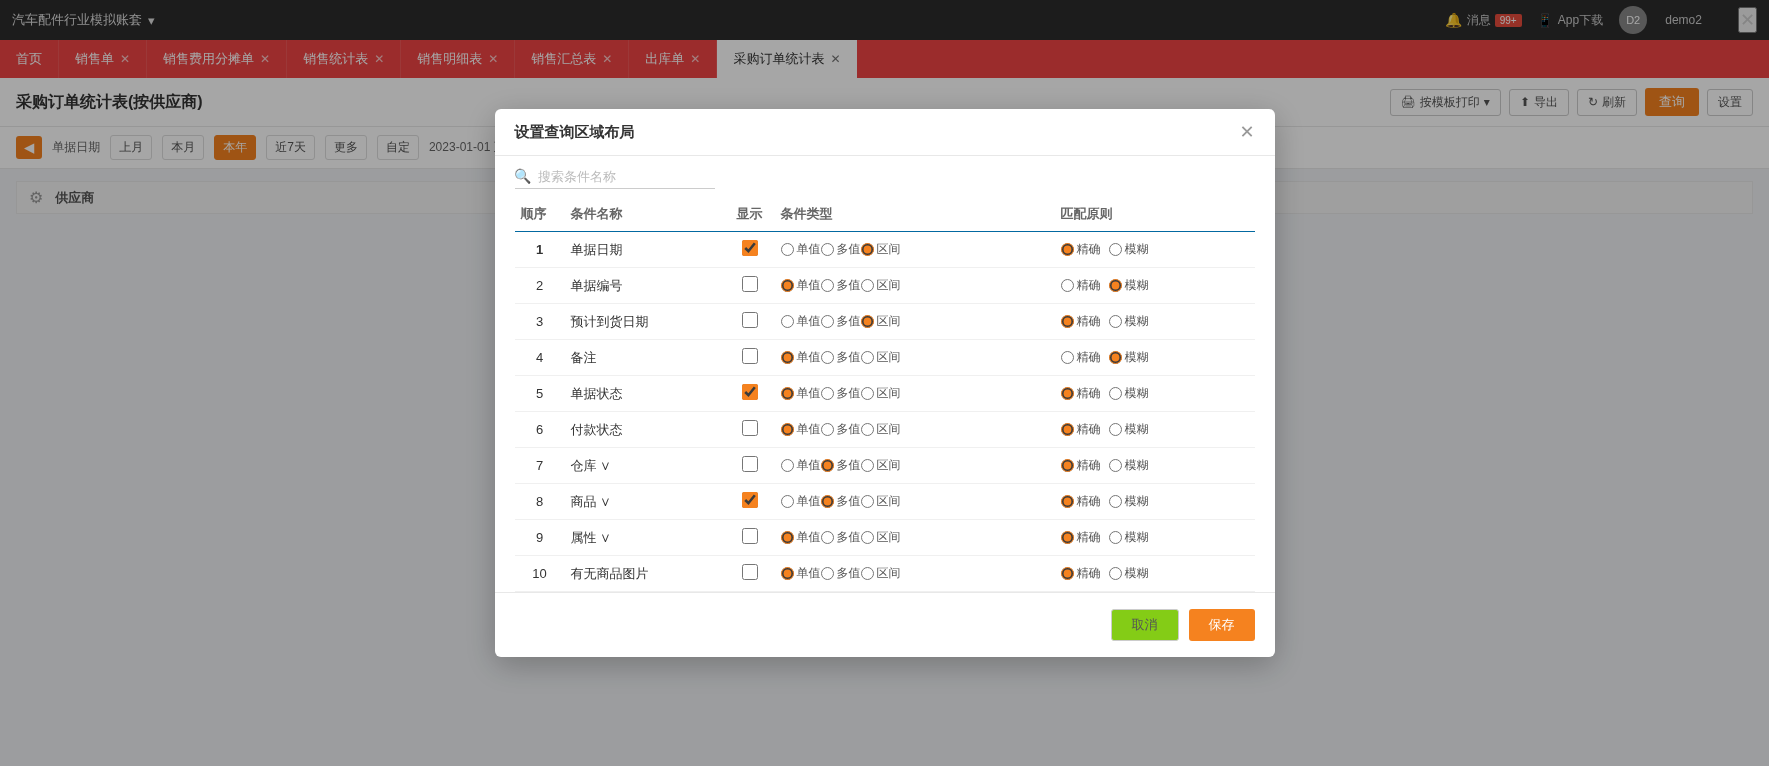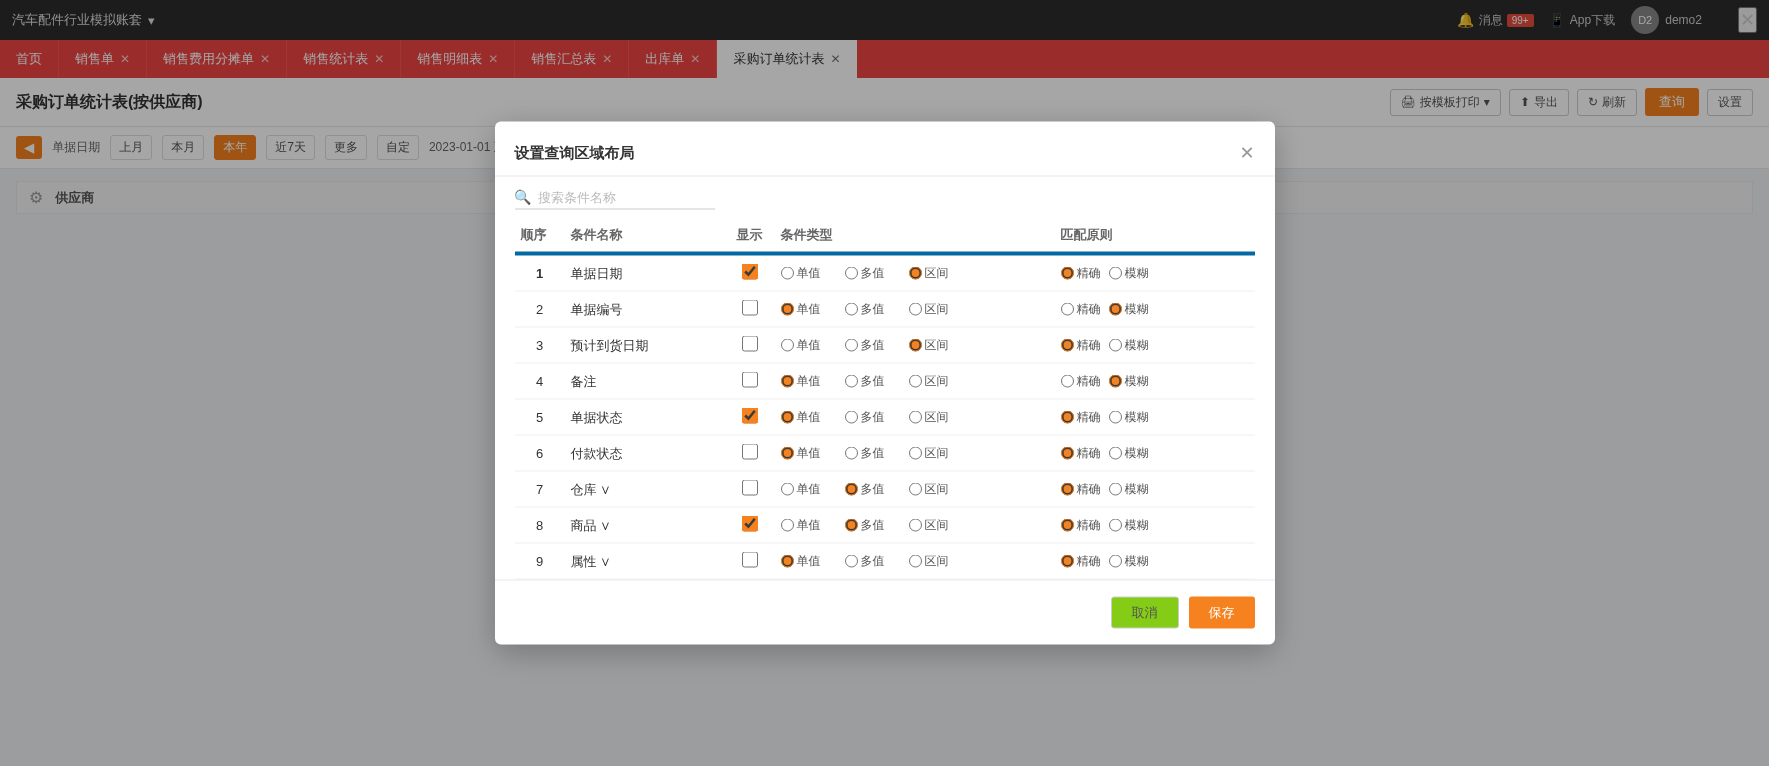--- a/index.html
+++ b/index.html
@@ -101,21 +101,21 @@
       background: #fff;
       border-radius: 6px;
       width: 780px;
       max-height: 680px;
       z-index: 200;
       display: flex;
       flex-direction: column;
       box-shadow: 0 8px 32px rgba(0,0,0,0.25);
     }
     .dialog-header {
-      padding: 20px 20px 12px;
+      padding: 12px 20px 12px;
       border-bottom: 1px solid #e8e8e8;
       display: flex;
       align-items: center;
       justify-content: space-between;
     }
     .dialog-title { font-size: 15px; font-weight: bold; color: #333; }
     .dialog-close { font-size: 18px; color: #999; cursor: pointer; background: none; border: none; }
 
     
     .dialog-tabs {
@@ -163,21 +163,21 @@
     .dialog-table-wrap {
       flex: 1;
       overflow-y: auto;
       padding: 0 20px;
     }
     .dialog-table {
       width: 100%;
       border-collapse: collapse;
     }
     .dialog-table thead tr {
-      border-bottom: 4px solid #0369a1;
+      border-bottom: 1px solid #0369a1;
     }
     .dialog-table th {
       text-align: left;
       padding: 8px 6px;
       font-size: 13px;
       color: #666;
       font-weight: 600;
       background: #fff;
     }
     .dialog-table td {
@@ -190,21 +190,21 @@
     .order-num { color: #f5821f; font-weight: bold; text-align: center; }
     .order-num-normal { color: #333; text-align: center; }
 
     
     .cb { width: 16px; height: 16px; accent-color: #f5821f; cursor: pointer; }
 
     
     .rb { accent-color: #f5821f; cursor: pointer; }
 
     
-    .radio-group { display: flex; align-items: flex-start; gap: 24px; white-space: nowrap; }
+    .radio-group { display: flex; align-items: flex-start; gap: 0; white-space: nowrap; }
     .radio-label { font-size: 12px; color: #555; display: flex; align-items: center; gap: 3px; }
 
     
     .match-group { display: flex; align-items: center; gap: 8px; }
 
     
     .dialog-table-wrap::-webkit-scrollbar { width: 6px; }
     .dialog-table-wrap::-webkit-scrollbar-thumb { background: #ccc; border-radius: 3px; }
 
     
@@ -232,21 +232,21 @@
   <div class="top-nav-right">
     <span style="display:flex;align-items:center;gap:4px;">
       <span style="font-size:14px;">🔔</span>
       <span>消息</span>
       <span class="badge">99+</span>
     </span>
     <span style="display:flex;align-items:center;gap:4px;">
       <span style="font-size:13px;">📱</span>
       <span>App下载</span>
     </span>
-    <span style="display:flex;align-items:center;gap:6px;">
+    <span style="display:flex;align-items:center;gap:18px;">
       <div class="avatar">D2</div>
       <span>demo2</span>
     </span>
     <button class="close-btn-top">✕</button>
   </div>
 </div>
 
 <div class="tab-nav">
   <div class="tab-item">
     <span>首页</span>
@@ -519,20 +519,38 @@
             </div>
           </td>
           <td>
             <div class="match-group">
               <label class="radio-label"><input type="radio" class="rb" name="match9" checked="" style=""> 精确</label>
               <label class="radio-label"><input type="radio" class="rb" name="match9" style=""> 模糊</label>
             </div>
           </td>
         </tr>
 
+        <tr>
+          <td class="order-num-normal">10</td>
+          <td>有无商品图片</td>
+          <td style="text-align:center;"><input type="checkbox" class="cb" style=""></td>
+          <td>
+            <div class="radio-group">
+              <label class="radio-label"><input type="radio" class="rb" name="type10" checked="" style=""> 单值</label>
+              <label class="radio-label"><input type="radio" class="rb" name="type10" style=""> 多值</label>
+              <label class="radio-label"><input type="radio" class="rb" name="type10" style=""> 区间</label>
+            </div>
+          </td>
+          <td>
+            <div class="match-group">
+              <label class="radio-label"><input type="radio" class="rb" name="match10" checked="" style=""> 精确</label>
+              <label class="radio-label"><input type="radio" class="rb" name="match10" style=""> 模糊</label>
+            </div>
+          </td>
+        </tr>
 
       </tbody>
     </table>
   </div>
 
   <div class="dialog-footer">
     <button class="btn-cancel">取消</button>
     <button class="btn-save">保存</button>
   </div>
 </div>

